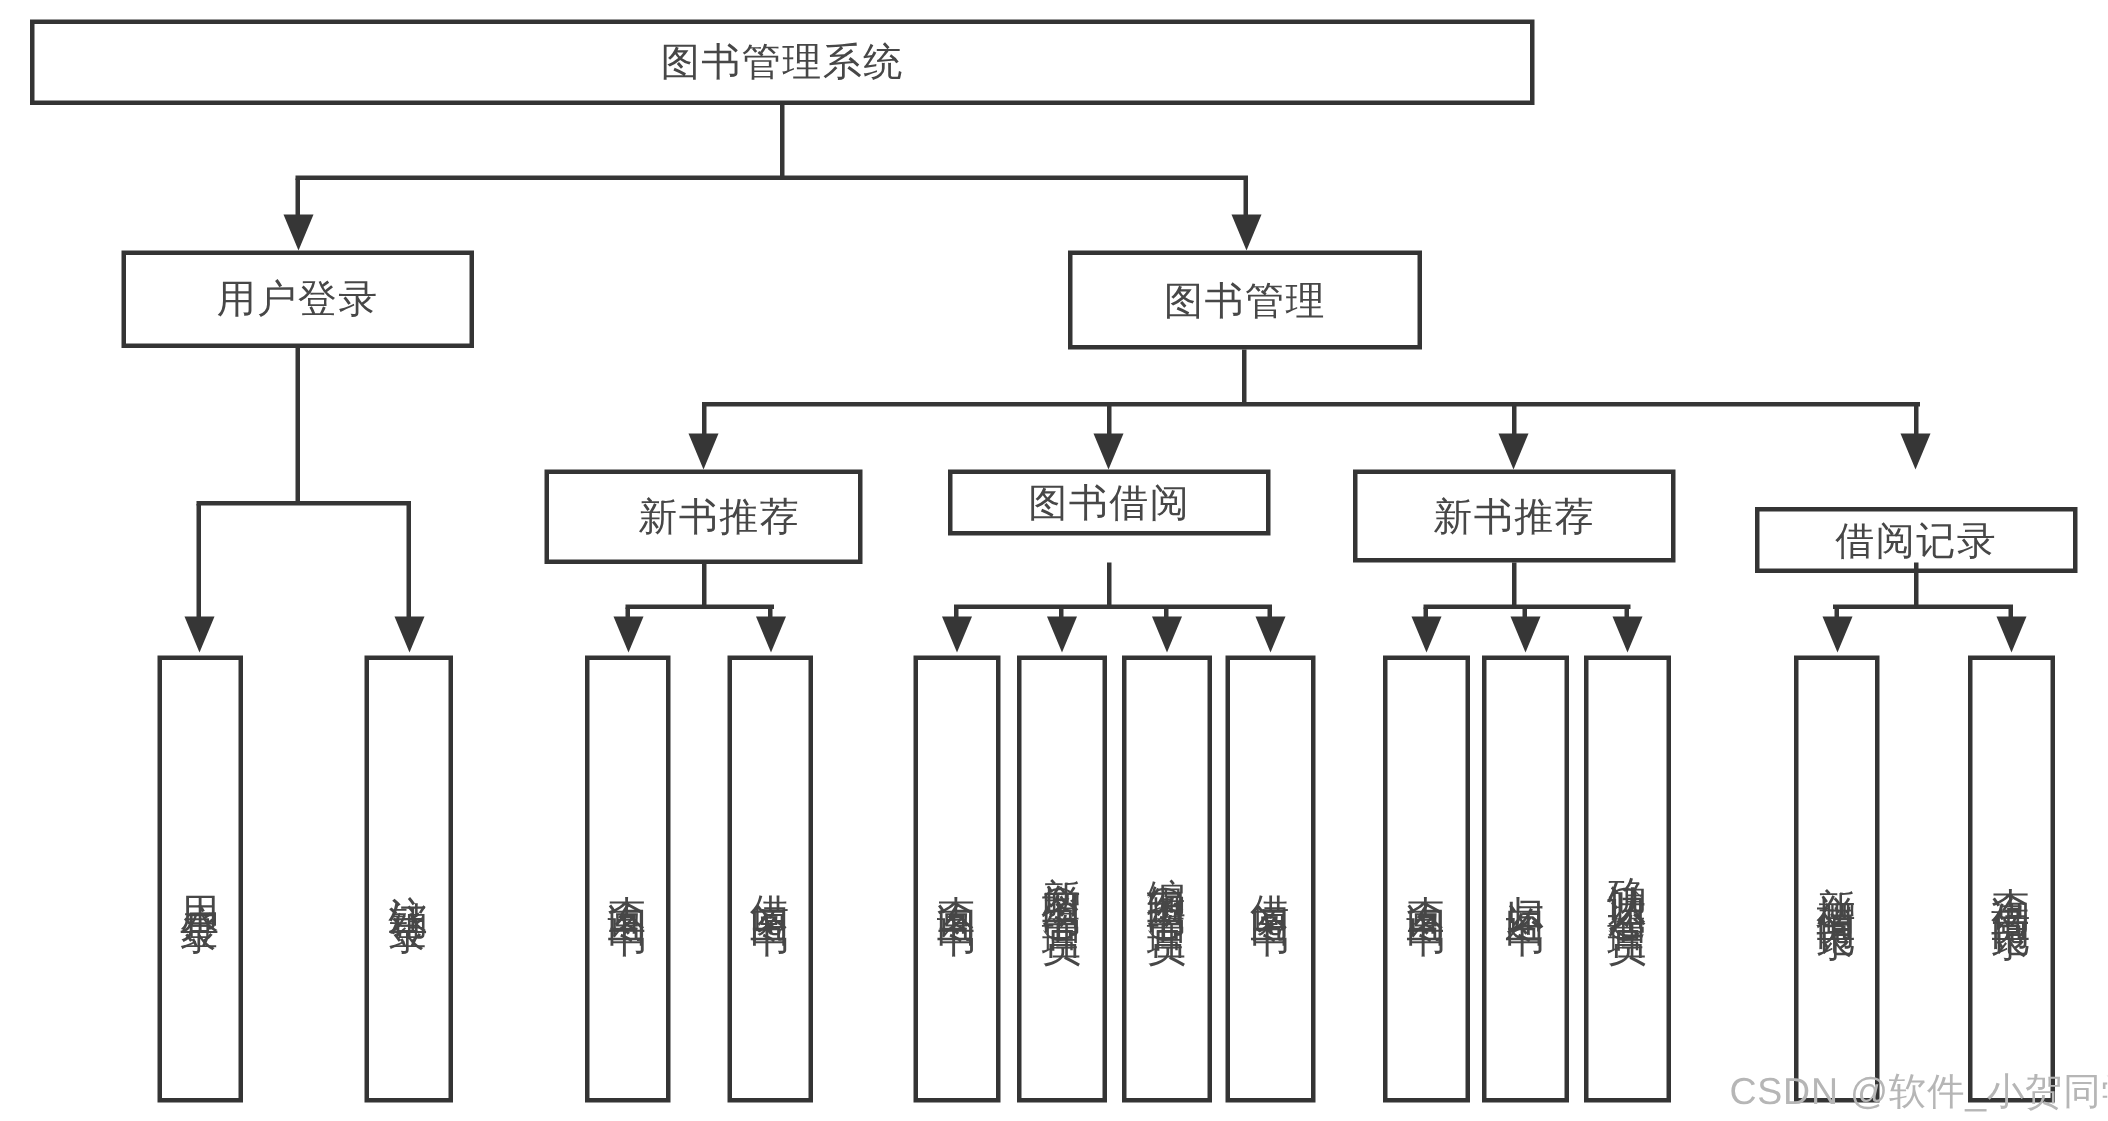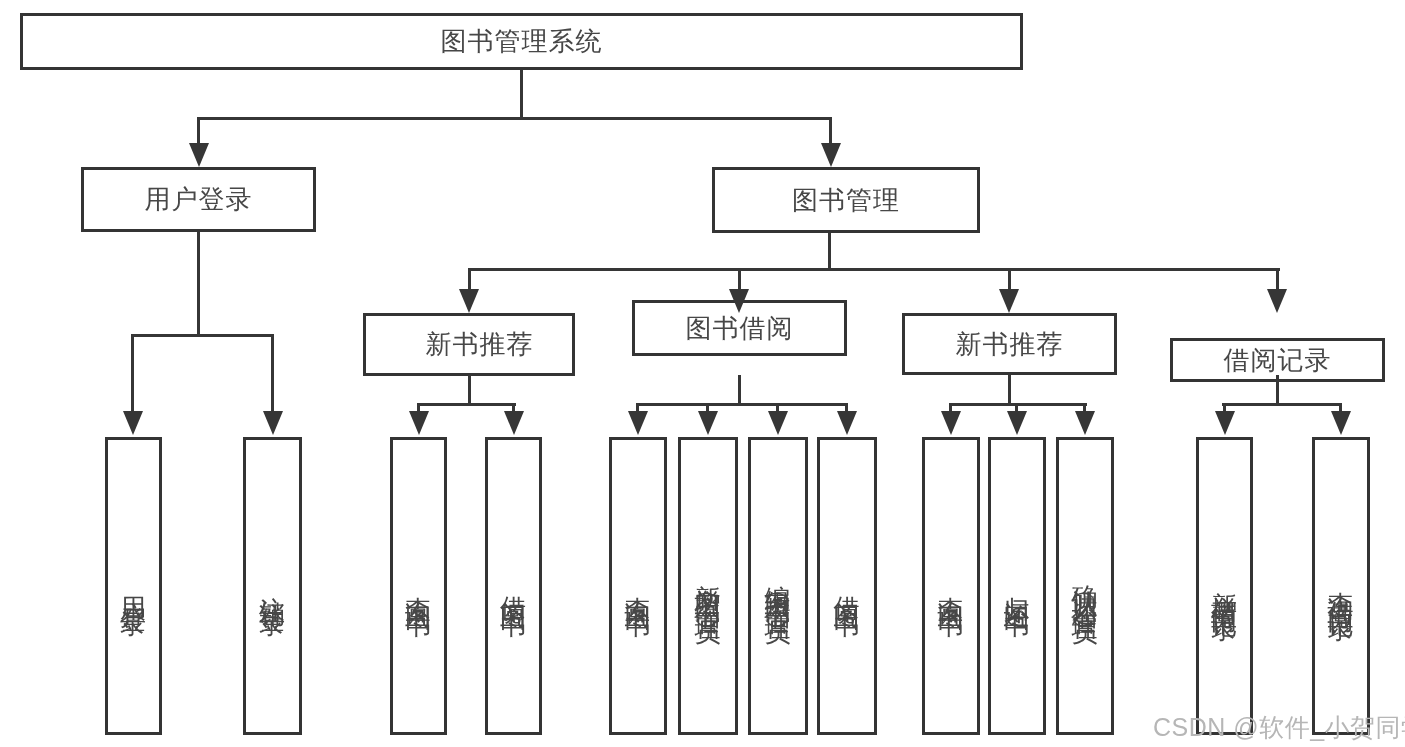--- a/index.html
+++ b/index.html
@@ -24,24 +24,24 @@
   }
   .watermark{
     position:absolute;left:1153px;top:711px;z-index:6;
     font-size:25px;color:#b6b6b6;letter-spacing:0.5px;white-space:nowrap;
   }
 
   
   #b-root{left:20px;top:13px;width:1003px;height:57px;text-align:right;}
   
   #b-login{left:81px;top:167px;width:235px;height:65px;}
-  #b-mgmt{left:712px;top:167px;width:268px;height:66px;}
+  #b-mgmt{left:712px;top:167px;width:236px;height:66px;}
   
   #b-l3-0{left:363px;top:313px;width:212px;height:63px;padding-left:21px;}
-  #b-l3-1{left:632px;top:300px;width:215px;height:56px;}
+  #b-l3-1{left:632px;top:313px;width:215px;height:44px;}
   #b-l3-2{left:902px;top:313px;width:215px;height:62px;}
   #b-l3-3{left:1170px;top:313px;width:215px;height:44px;margin-top:25px;}
   
   .leaf{top:437px;height:298px;}
   #b-a1{left:105px;width:57px;}  #b-a2{left:243px;width:59px;}
   #b-b1{left:390px;width:57px;}  #b-b2{left:485px;width:57px;}
   #b-c1{left:609px;width:58px;}  #b-c2{left:678px;width:60px;}
   #b-c3{left:748px;width:60px;}  #b-c4{left:817px;width:60px;}
   #b-d1{left:922px;width:58px;}  #b-d2{left:988px;width:58px;}
   #b-d3{left:1056px;width:58px;}

